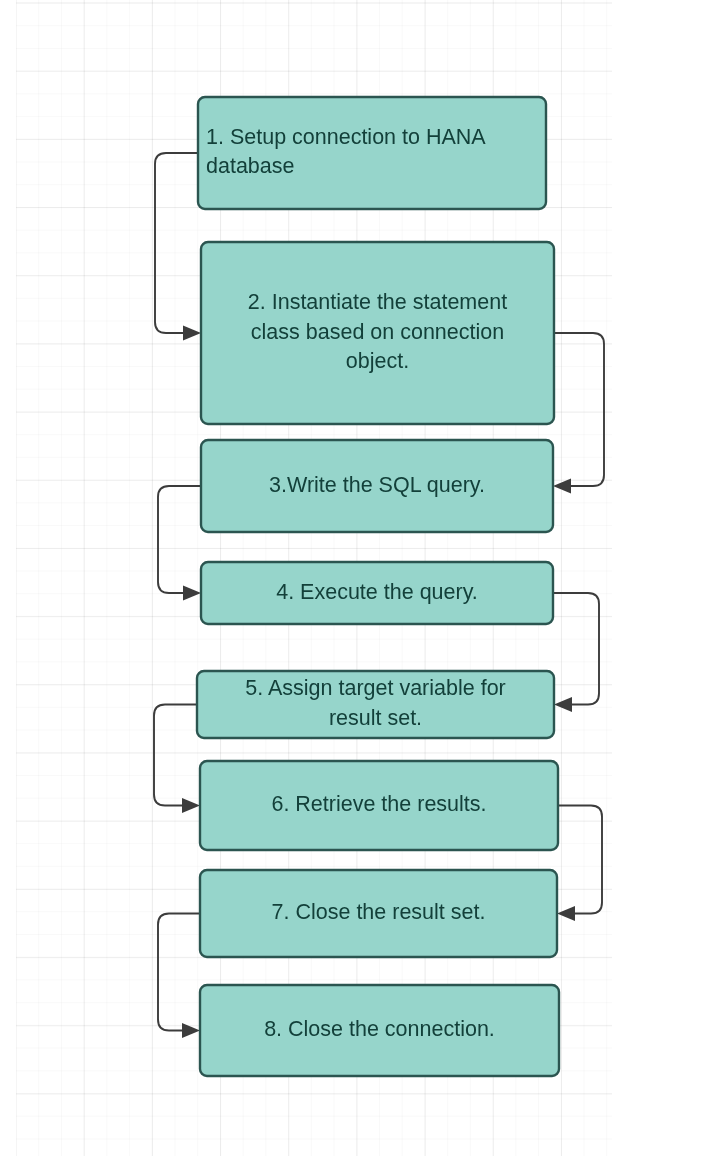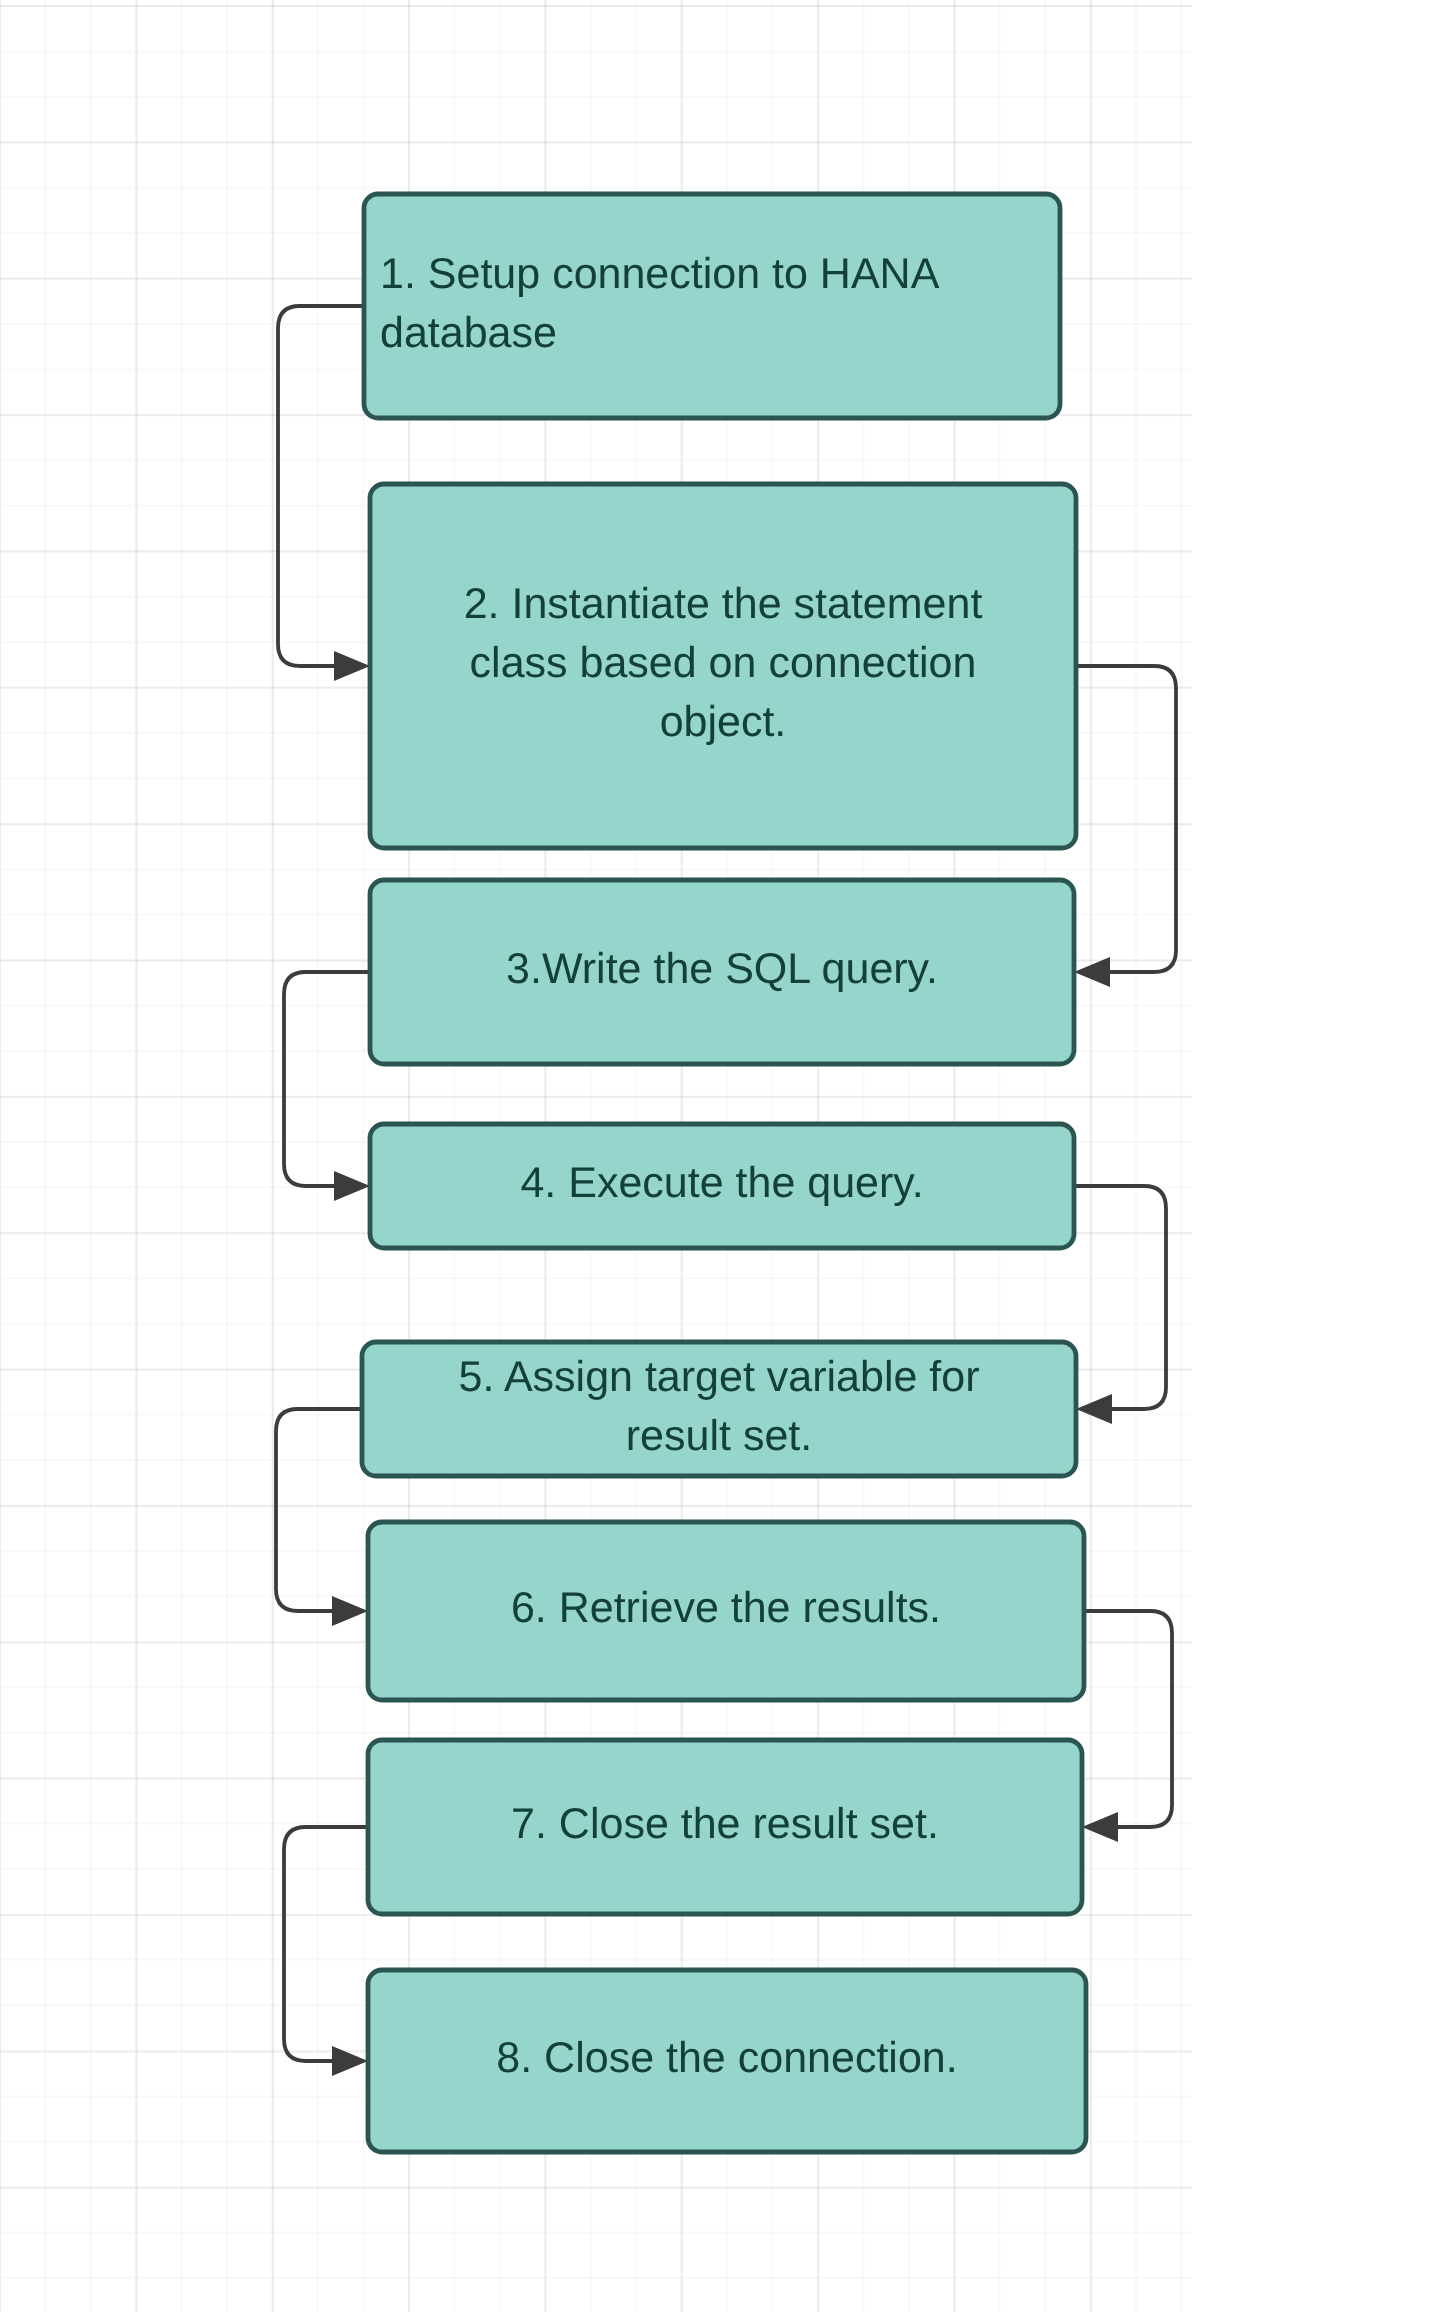--- a/index.html
+++ b/index.html
@@ -22,20 +22,21 @@
       linear-gradient(to right, rgba(0,0,0,0.055) 1px, transparent 1px),
       linear-gradient(to bottom, rgba(0,0,0,0.055) 1px, transparent 1px),
       linear-gradient(to right, rgba(0,0,0,0.022) 1px, transparent 1px),
       linear-gradient(to bottom, rgba(0,0,0,0.022) 1px, transparent 1px);
     background-size:
       68.2px 68.2px,
       68.2px 68.2px,
       22.73px 22.73px,
       22.73px 22.73px;
     background-position: -0.5px 2.5px, -0.5px 2.5px, -0.5px 2.5px, -0.5px 2.5px;
+    margin-left: 16px;
   }
   #flow {
     position: absolute;
     top: 0;
     left: 0;
     width: 720px;
     height: 1156px;
   }
   .node-rect {
     fill: #96d5cb;

